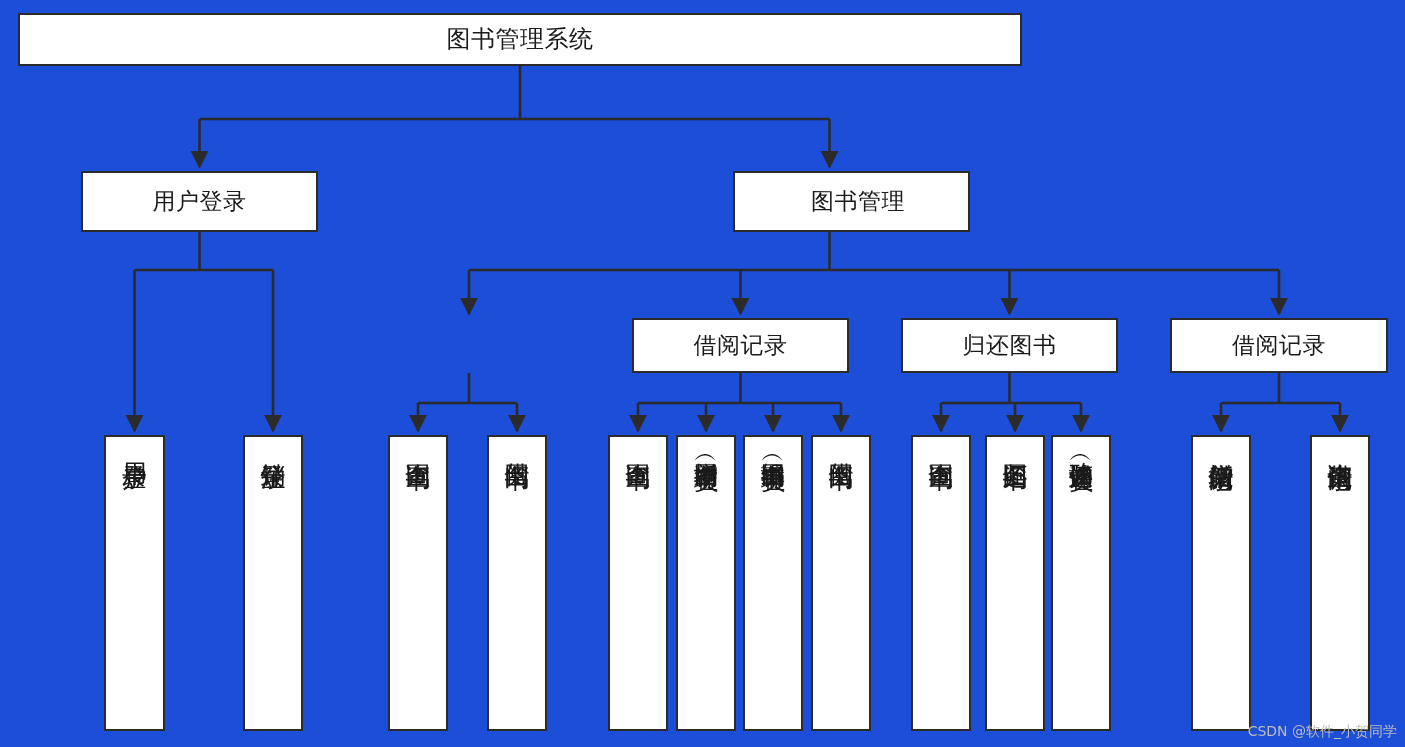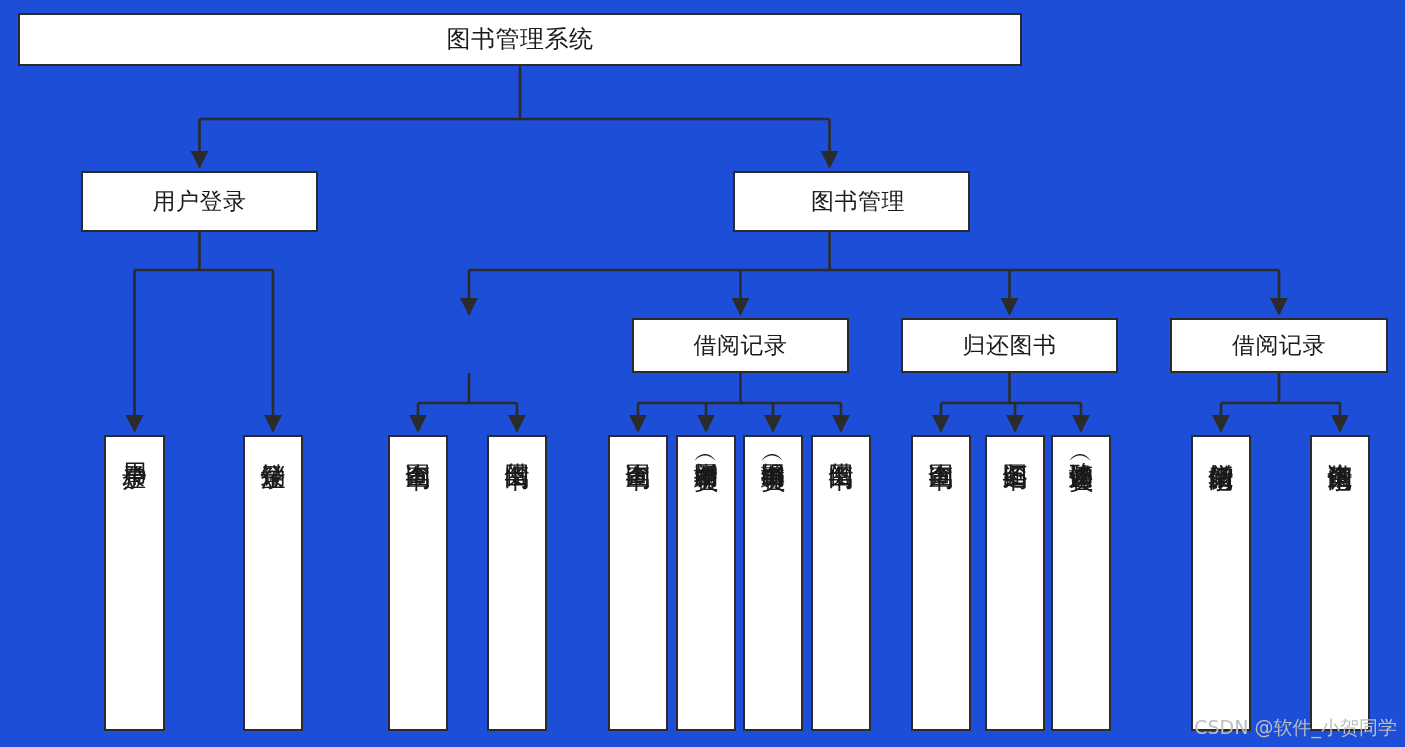--- a/index.html
+++ b/index.html
@@ -66,21 +66,21 @@
     white-space: pre;
   }
   .node.v.tall .lbl {
     font-size: 24px;
   }
   #watermark {
     position: absolute;
     right: 8px;
     bottom: 6px;
     color: #bdbdbd;
-    font-size: 19px;
+    font-size: 14px;
     z-index: 5;
     white-space: nowrap;
     user-select: none;
   }
 </style>
 </head>
 <body>
 
 <div id="canvas">
 

